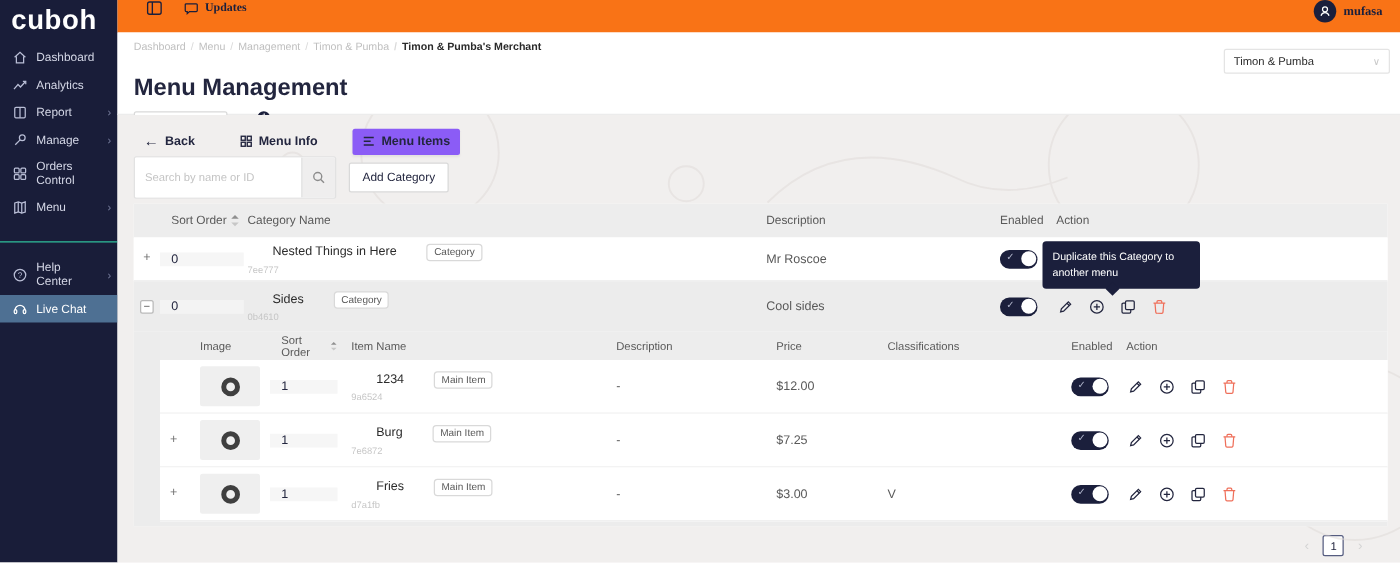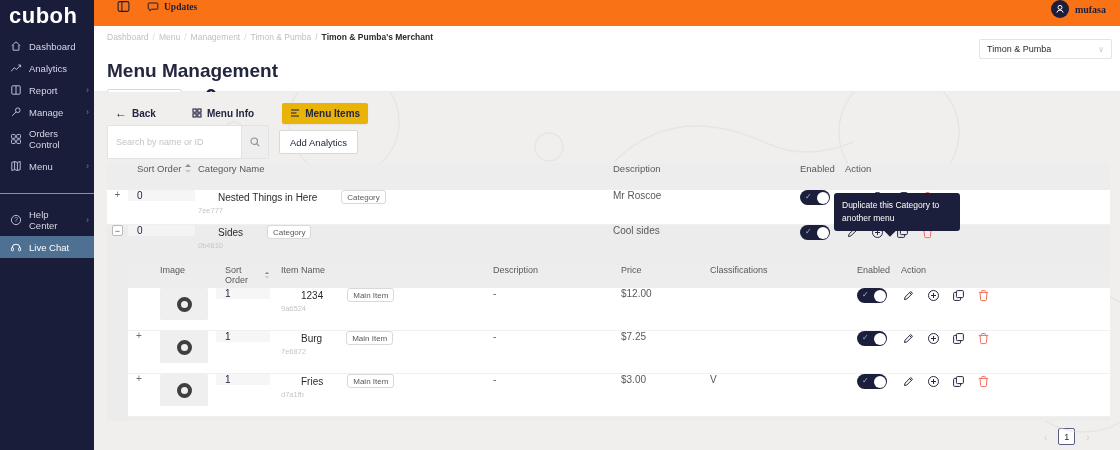--- a/index.html
+++ b/index.html
@@ -40,33 +40,33 @@
   .bell-badge { position:absolute; top:-4px; right:-4px; background:#1b1f3c; color:#fff; font-size:6.5px; width:10px; height:10px; border-radius:50%; display:flex; align-items:center; justify-content:center; }
   .merchant-select { position:absolute; top:13px; right:8px; width:133px; height:20px; background:#fff; border:1px solid #e4e4e4; border-radius:2px; display:flex; align-items:center; font-size:9px; color:#2b2b2b; padding:0 7px; cursor:pointer; }
   .merchant-select .dd-chev { margin-left:auto; color:#c8c8c8; font-size:8px; }
 
   
   .content { position:relative; flex:1; background:#f1efee; overflow:hidden; }
   .watermark { position:absolute; inset:0; opacity:.5; pointer-events:none; }
 
   .tabs-row { position:relative; display:flex; align-items:center; gap:20px; padding:10px 0 0 13px; font-size:10px; font-weight:bold; color:#23263f; height:32px; }
   .tab { display:flex; align-items:center; gap:5px; cursor:pointer; padding:5px 8px; border-radius:2px; }
-  .tab.active { background:#eab308; box-shadow:0 1px 2px rgba(0,0,0,.06); }
+  .tab.active { background:#8b5cf6; box-shadow:0 1px 2px rgba(0,0,0,.06); }
   .back-arrow { font-size:12px; }
 
   .toolbar-row { position:relative; display:flex; align-items:center; margin:5px 0 0 13px; height:26px; }
   .search { display:flex; width:162px; height:34px; border:1px solid #e2e2e2; border-radius:2px; background:#fff; overflow:hidden; }
   .search input { flex:1; border:none; outline:none; font-size:9px; padding:0 8px; color:#444; font-family:inherit; background:#fff; }
   .search input::placeholder { color:#c4c4c4; }
   .search-btn { width:27px; flex:none; background:#efeeee; border-left:1px solid #e2e2e2; display:flex; align-items:center; justify-content:center; cursor:pointer; color:#8c8c8c; }
   .add-cat { margin-left:10px; height:24px; }
 
   
   .table { position:relative; margin:8px 10px 0 13px; width:1003px; background:#fff; font-size:10px; }
-  .crow { display:flex; align-items:flex-start; }
+  .crow { display:flex; align-items:center; }
   .cell { display:flex; align-items:center; }
   .ct-exp { width:21px; justify-content:center; }
   .ct-sort { width:67px; padding-left:9px; }
   .ct-name { width:416px; padding-left:3px; }
   .ct-desc { width:184px; padding-left:2px; }
   .ct-en { width:48px; padding-left:5px; }
   .ct-act { flex:1; padding-left:2px; }
   .thead { background:#ededed; color:#595959; height:27px; }
   .thead .cell { font-size:9.5px; }
   .cat-row1 { height:35px; background:#fff; border-bottom:1px solid #f0f0f0; }
@@ -309,21 +309,21 @@
       <div class="toolbar-row">
         <div class="search">
           <input type="text" placeholder="Search by name or ID" style="">
           <span class="search-btn">
               <svg class="s" width="12" height="12" viewBox="0 0 12 12" fill="none" stroke="currentColor" stroke-width="1.1">
                 <circle cx="5.2" cy="5.2" r="3.2"></circle>
                 <line x1="7.6" y1="7.6" x2="10.2" y2="10.2"></line>
               </svg>
             </span>
         </div>
-        <button class="btn add-cat">Add Analytics</button>
+        <button class="btn add-cat">Add Category</button>
       </div>
 
       <div class="table">
 
         <div class="crow thead">
           <div class="cell ct-exp"></div>
           <div class="cell ct-sort">
               <span class="sort-label">
                 <span>Sort Order</span>
                 <svg class="s" width="8" height="11" viewBox="0 0 8 11">

